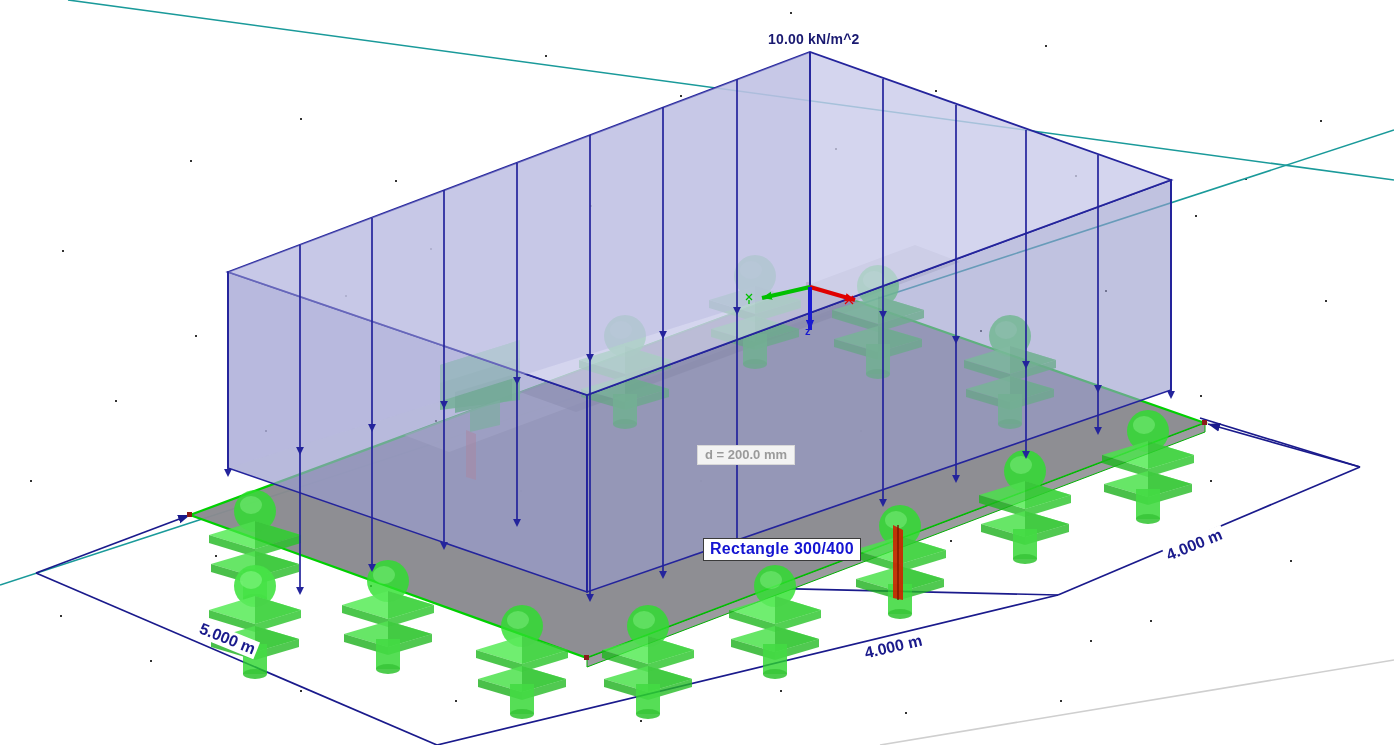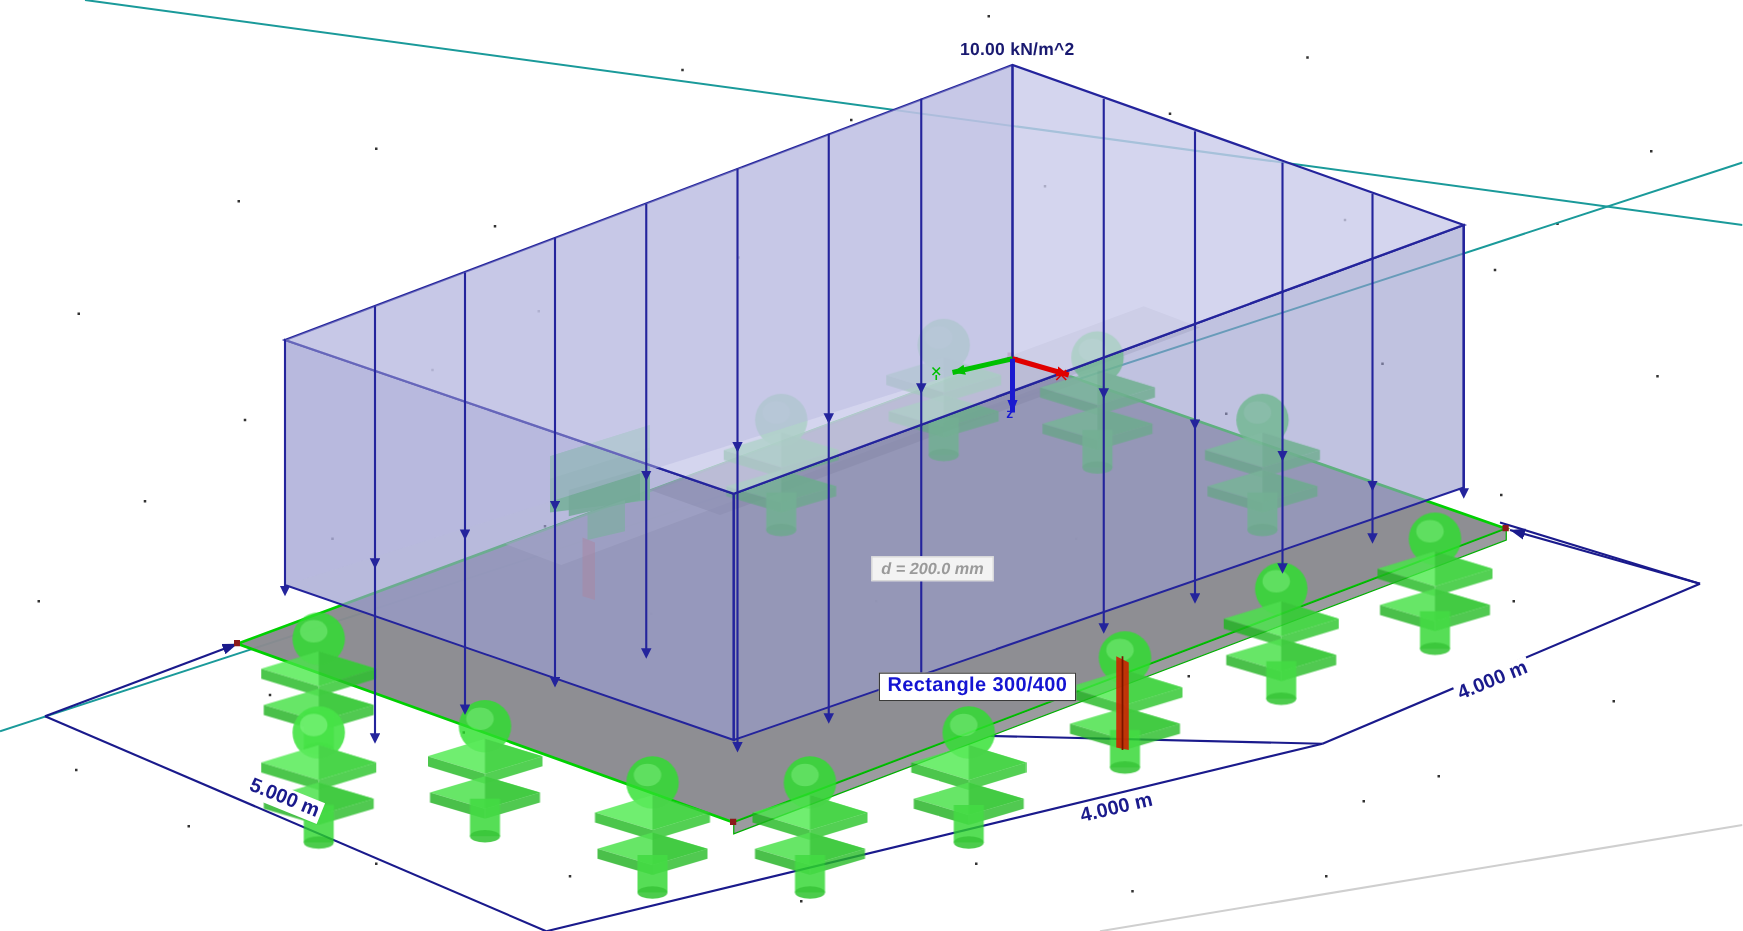--- a/index.html
+++ b/index.html
@@ -13,21 +13,21 @@
 
   
   .load-label{color:#191970;font-size:14px;letter-spacing:.2px;}
 
   
   .dim-label{color:#1a1a8c;font-size:16px;background:#ffffff;
              padding:0 2px;transform-origin:50% 50%;}
 
   
   .thick-tag{color:#9a9a9a;font-size:13px;background:#f3f3f3;
-             border:1px solid #d8d8d8;padding:1px 7px 2px 7px;font-style:italic;}
+             border:1px solid #d8d8d8;padding:1px 7px 2px 7px;}
 
   
   .sect-tag{color:#1414d2;font-size:16px;background:#ffffff;
             border:1px solid #3a3a3a;padding:1px 6px 2px 6px;letter-spacing:.3px;}
 
   .axis-letter{font-size:11px;font-weight:bold;}
 </style>
 </head>
 <body>
 

